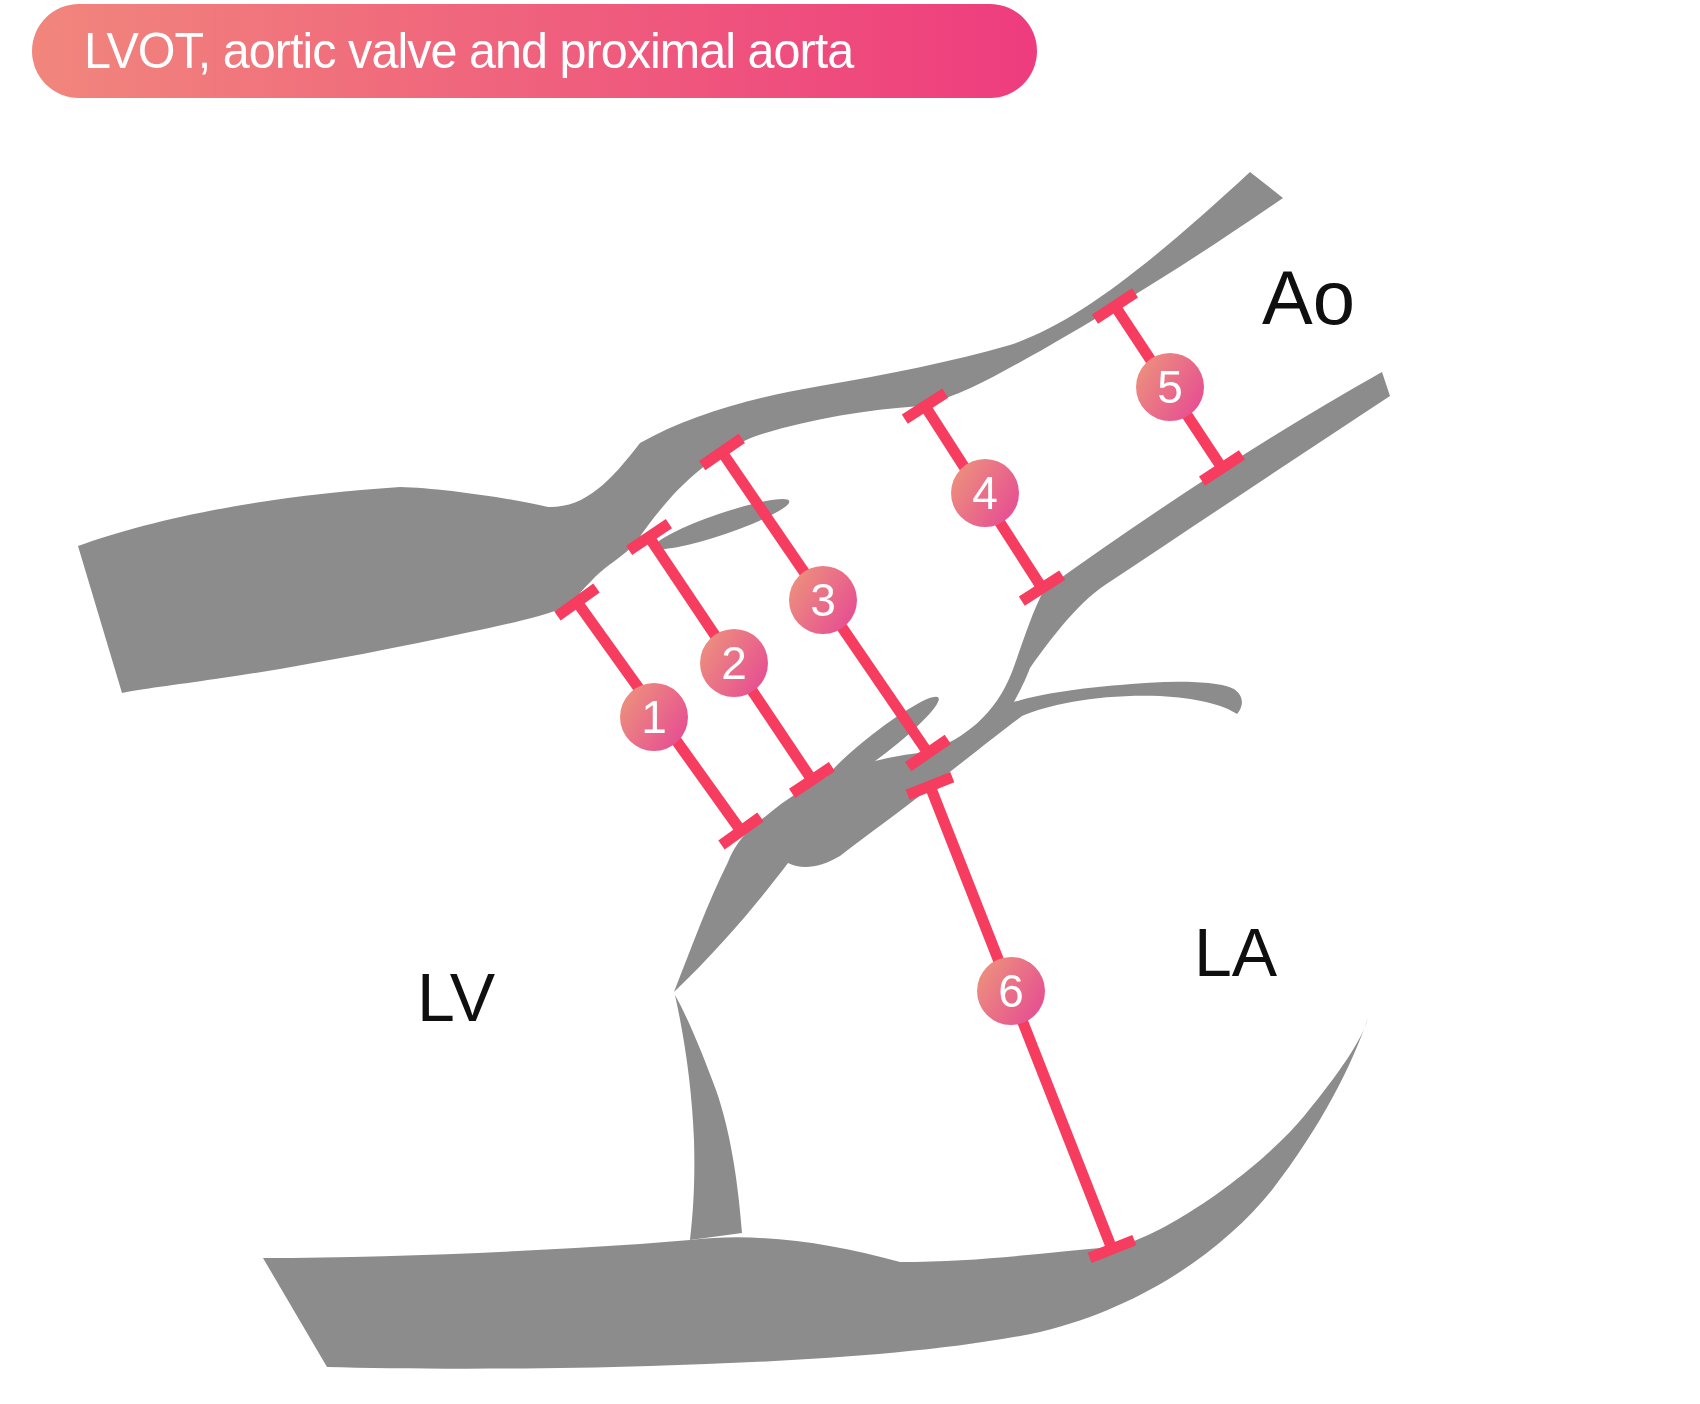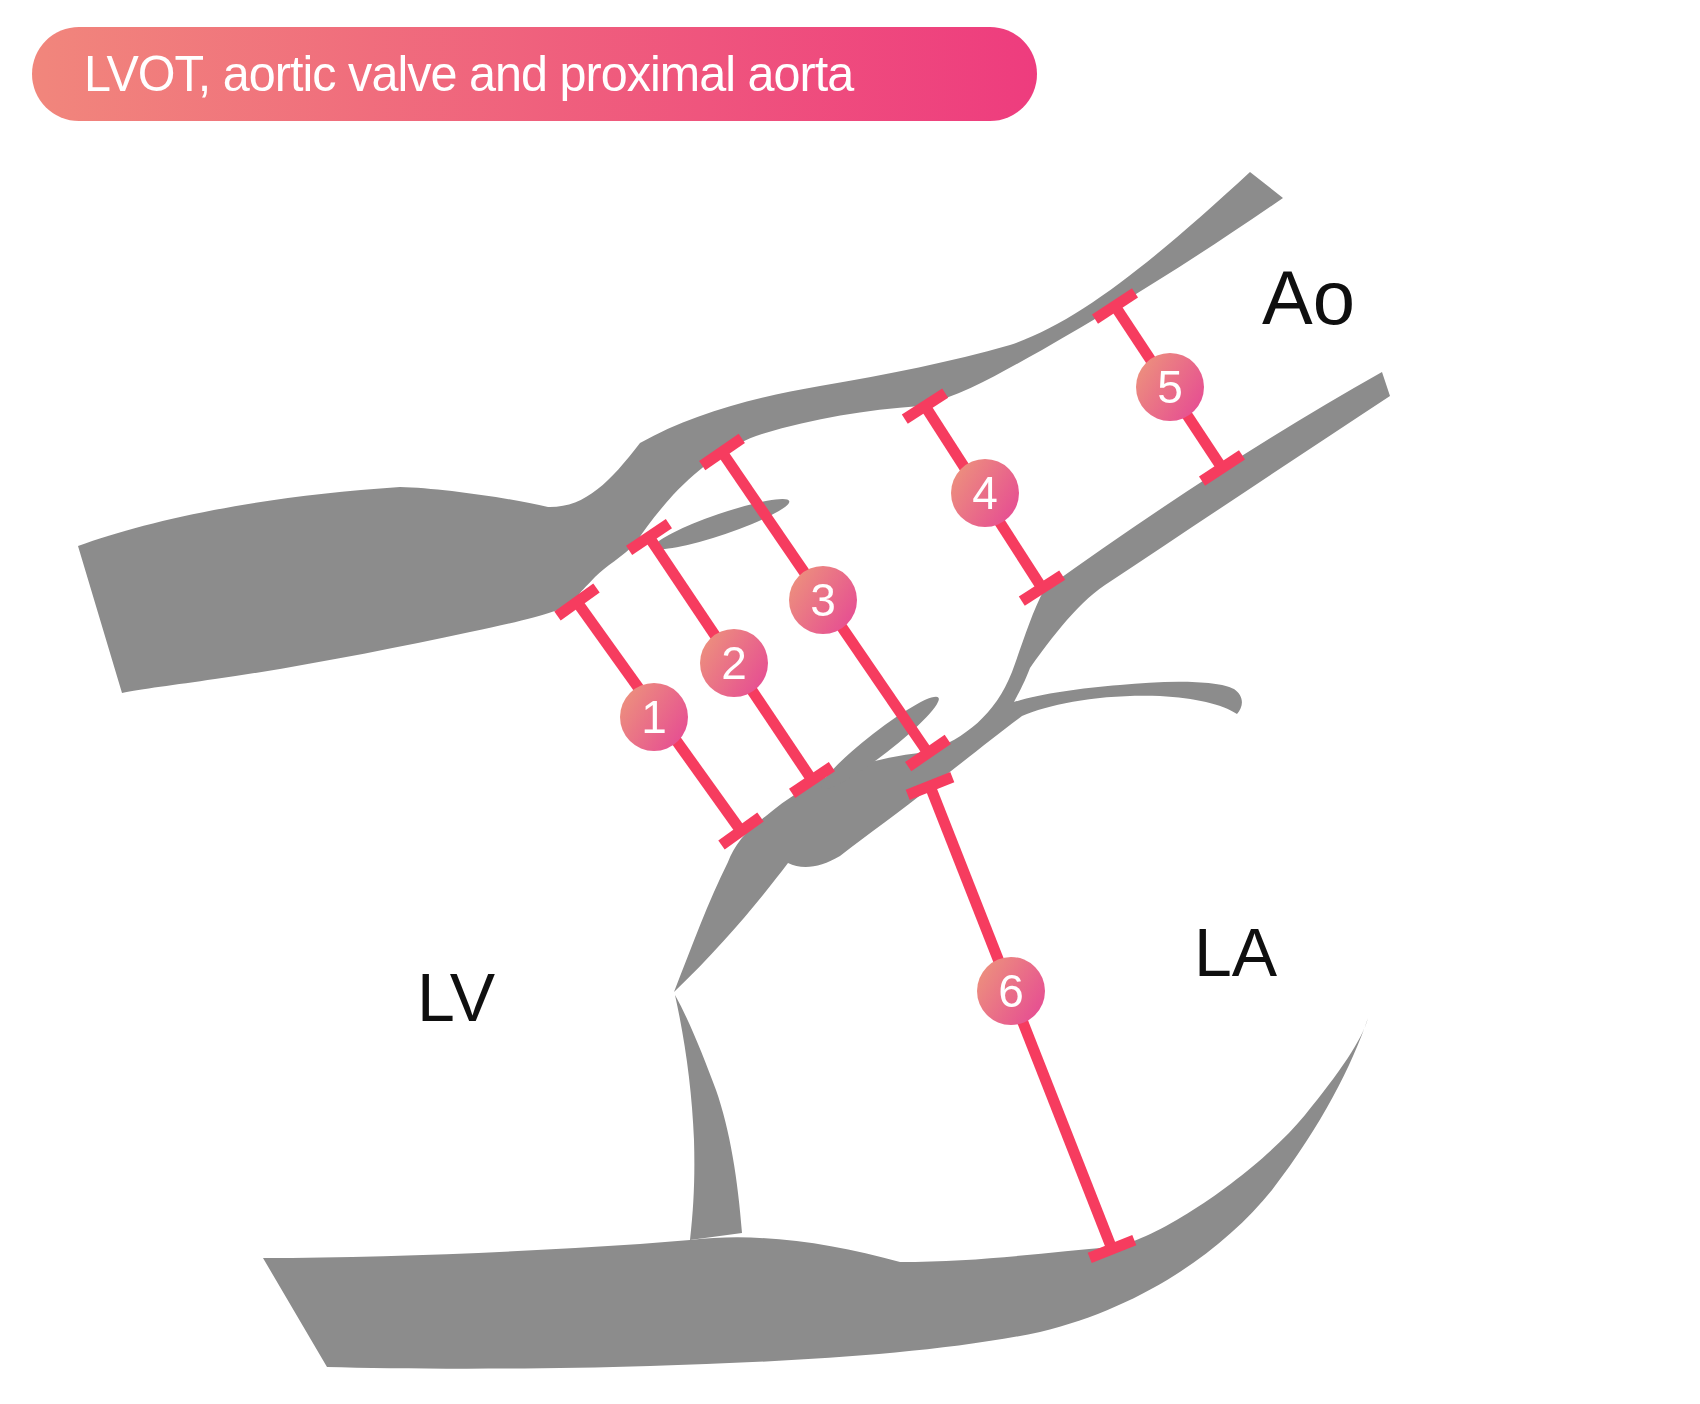--- a/index.html
+++ b/index.html
@@ -5,21 +5,21 @@
   html, body { margin: 0; padding: 0; background: #ffffff; }
   body {
     width: 1700px; height: 1404px;
     position: relative;
     font-family: "Liberation Sans", sans-serif;
     overflow: hidden;
   }
   .stage { position: absolute; inset: 0; }
   .title-banner {
     position: absolute;
-    left: 32px; top: 27px;
+    left: 32px; top: 4px;
     width: 1005px; height: 94px;
     border-radius: 48px;
     background: linear-gradient(90deg, #F1867C 0%, #EE3C7E 100%);
     display: flex; align-items: center;
     box-sizing: border-box;
     padding-left: 52px;
   }
   .title-banner .title-text {
     color: #ffffff;
     font-size: 50px;

